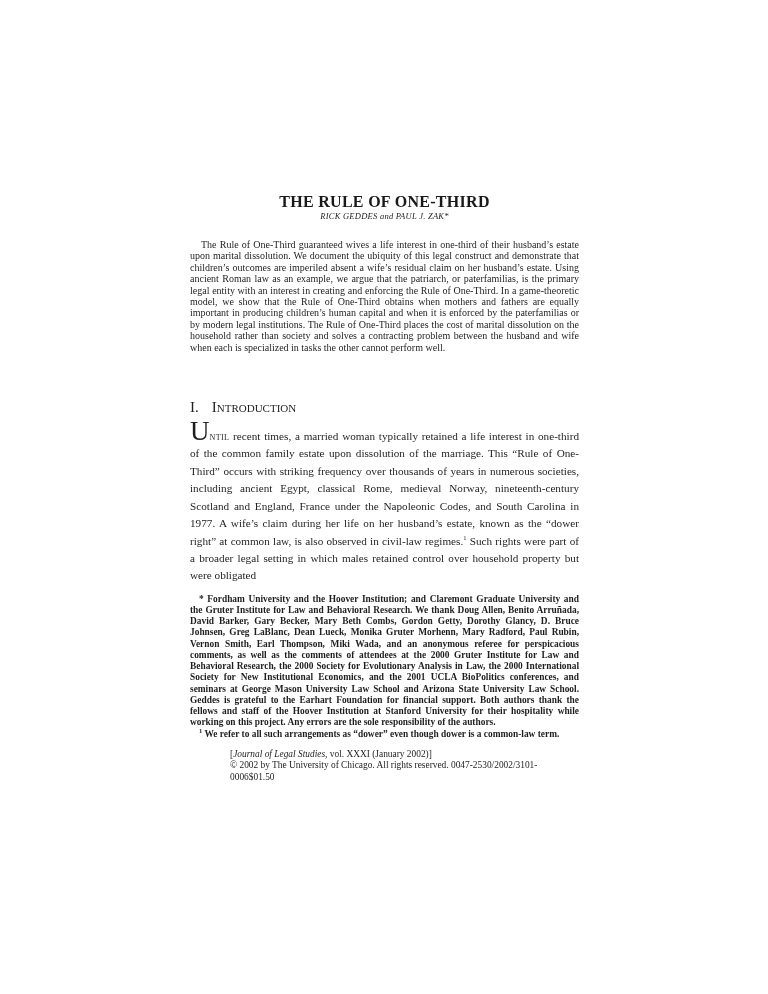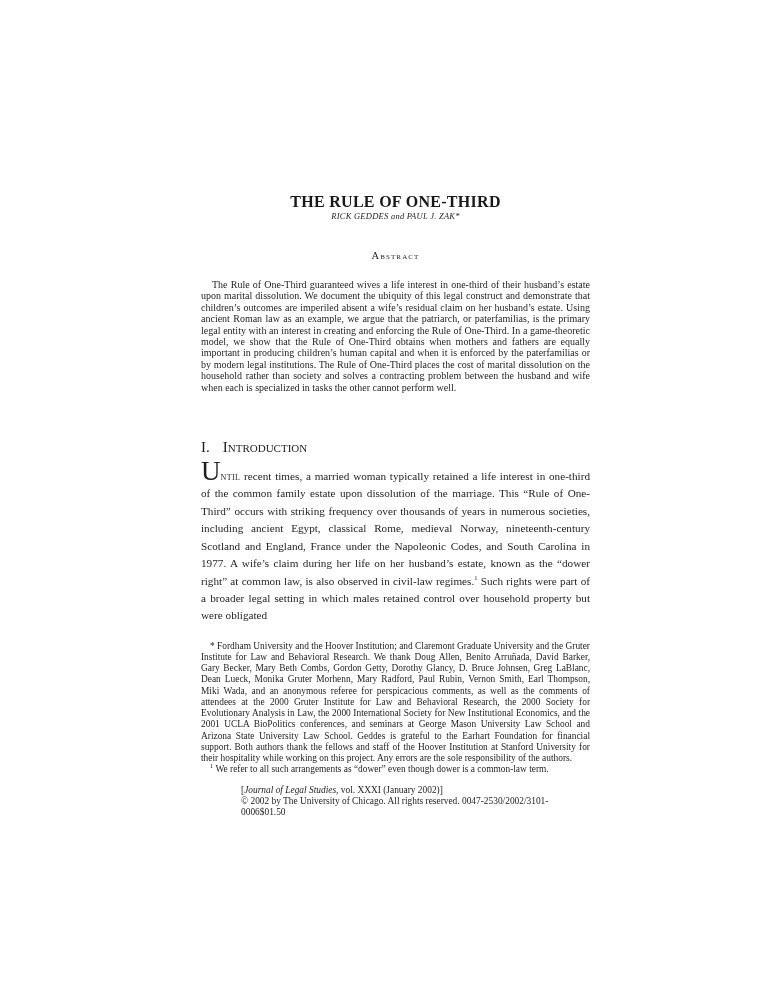--- a/index.html
+++ b/index.html
@@ -10,21 +10,21 @@
     font-family: "Liberation Serif", "DejaVu Serif", serif;
   }
   .page {
     position: relative;
     width: 768px; height: 994px;
     background: #ffffff;
     color: #1e1e1e;
   }
   .column {
     position: absolute;
-    left: 201px; top: 0;
+    left: 190px; top: 0;
     width: 389px;
   }
   .title {
     margin: 193px 0 0 0;
     text-align: center;
     font-size: 16px;
     font-weight: 700;
     letter-spacing: 0.3px;
     color: #191919;
   }
@@ -65,24 +65,25 @@
     font-size: 27px;
     line-height: 1px;
   }
   .intro .sc { letter-spacing: 0.4px; }
   sup {
     font-size: 6.5px;
     vertical-align: super;
     line-height: 0;
   }
   .fns {
-    margin-top: 16px;
+    margin-top: 9px;
     font-size: 9.4px;
     line-height: 11.25px;
     text-align: justify;
+    font-weight: bold;
   }
   .fns p { margin: 0; text-indent: 9px; }
   .imprint {
     margin-top: 9px;
     font-size: 9.4px;
     line-height: 11.3px;
   }
   .imprint p { margin: 0; padding-left: 40px; }
   .ital { font-style: italic; }
   .pagenum {
@@ -95,21 +96,20 @@
 </head>
 <body>
 
 <div class="page">
   <div class="column">
 
     <h1 class="title">THE RULE OF ONE-THIRD</h1>
 
     <div class="byline">RICK GEDDES and PAUL J. ZAK*</div>
 
-    <div class="abs-head">Abstract</div>
 
     <p class="abs-body">The Rule of One-Third guaranteed wives a life interest in one-third of their husband’s estate upon marital dissolution. We document the ubiquity of this legal construct and demonstrate that children’s outcomes are imperiled absent a wife’s residual claim on her husband’s estate. Using ancient Roman law as an example, we argue that the patriarch, or paterfamilias, is the primary legal entity with an interest in creating and enforcing the Rule of One-Third. In a game-theoretic model, we show that the Rule of One-Third obtains when mothers and fathers are equally important in producing children’s human capital and when it is enforced by the paterfamilias or by modern legal institutions. The Rule of One-Third places the cost of marital dissolution on the household rather than society and solves a contracting problem between the husband and wife when each is specialized in tasks the other cannot perform well.</p>
 
     <div class="sec-head">
       <span class="sec-num">I.</span><span class="sc">Introduction</span>
     </div>
 
     <p class="intro"><span class="initial">U</span><span class="sc">ntil</span><span> recent times, a married woman typically retained a life interest in one-third of the common family estate upon dissolution of the marriage. This “Rule of One-Third” occurs with striking frequency over thousands of years in numerous societies, including ancient Egypt, classical Rome, medieval Norway, nineteenth-century Scotland and England, France under the Napoleonic Codes, and South Carolina in 1977. A wife’s claim during her life on her husband’s estate, known as the “dower right” at common law, is also observed in civil-law regimes.</span><sup>1</sup><span> Such rights were part of a broader legal setting in which males retained control over household property but were obligated</span></p>
 
     <div class="fns">

